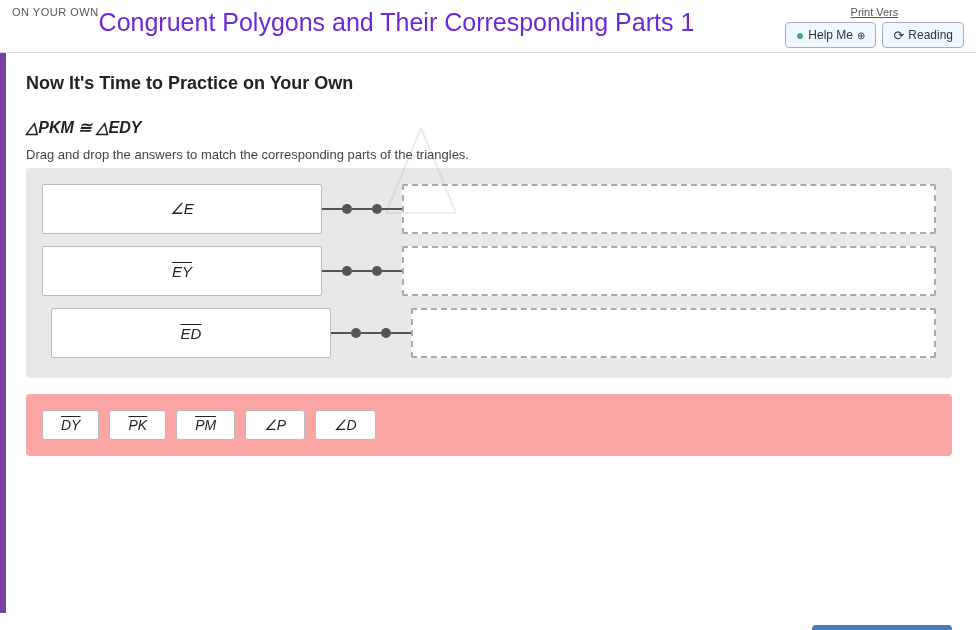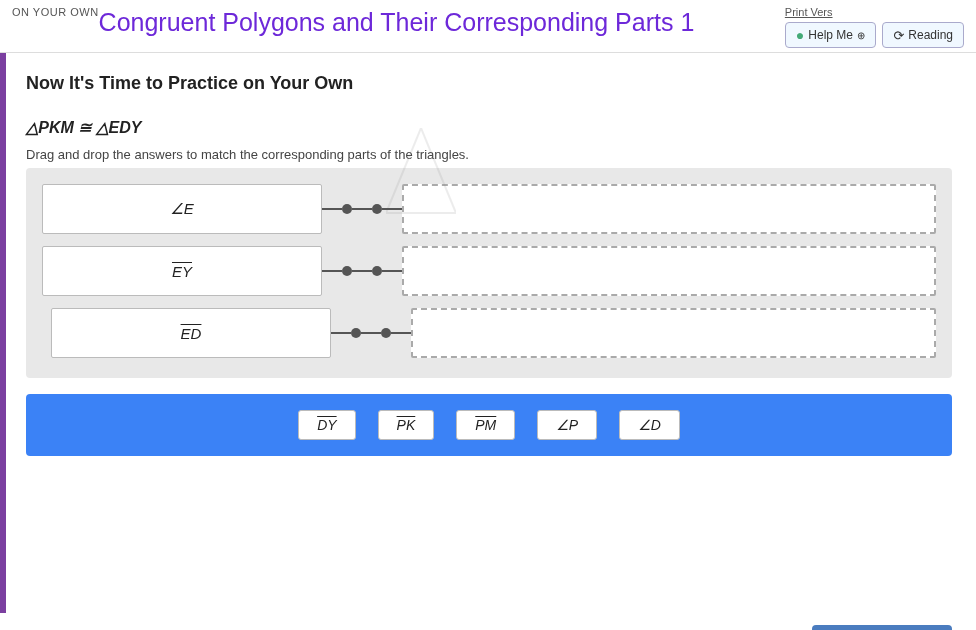--- a/index.html
+++ b/index.html
@@ -31,21 +31,21 @@
     }
     .page-title {
       font-size: 25px;
       color: #6d28d9;
       font-weight: normal;
       margin-top: 2px;
     }
     .top-right {
       display: flex;
       flex-direction: column;
-      align-items: flex-start;
+      align-items: center;
       gap: 4px;
     }
     .print-vers {
       font-size: 11px;
       color: #555;
       cursor: pointer;
       text-decoration: underline;
     }
     .top-buttons {
       display: flex;
@@ -178,27 +178,27 @@
       border-radius: 2px;
       display: flex;
       align-items: center;
       justify-content: center;
       color: #999;
       font-size: 13px;
     }
 
     
     .answer-options {
-      background: #3b82f6;
+      background: #fca5a5;
       border-radius: 4px;
       padding: 16px 16px;
       display: flex;
       align-items: center;
-      justify-content: center;
-      gap: 22px;
+      justify-content: flex-start;
+      gap: 10px;
     }
 
     .answer-chip {
       background: #fff;
       border: 1px solid #bbb;
       border-radius: 3px;
       padding: 6px 18px;
       font-size: 14px;
       font-style: italic;
       color: #222;

